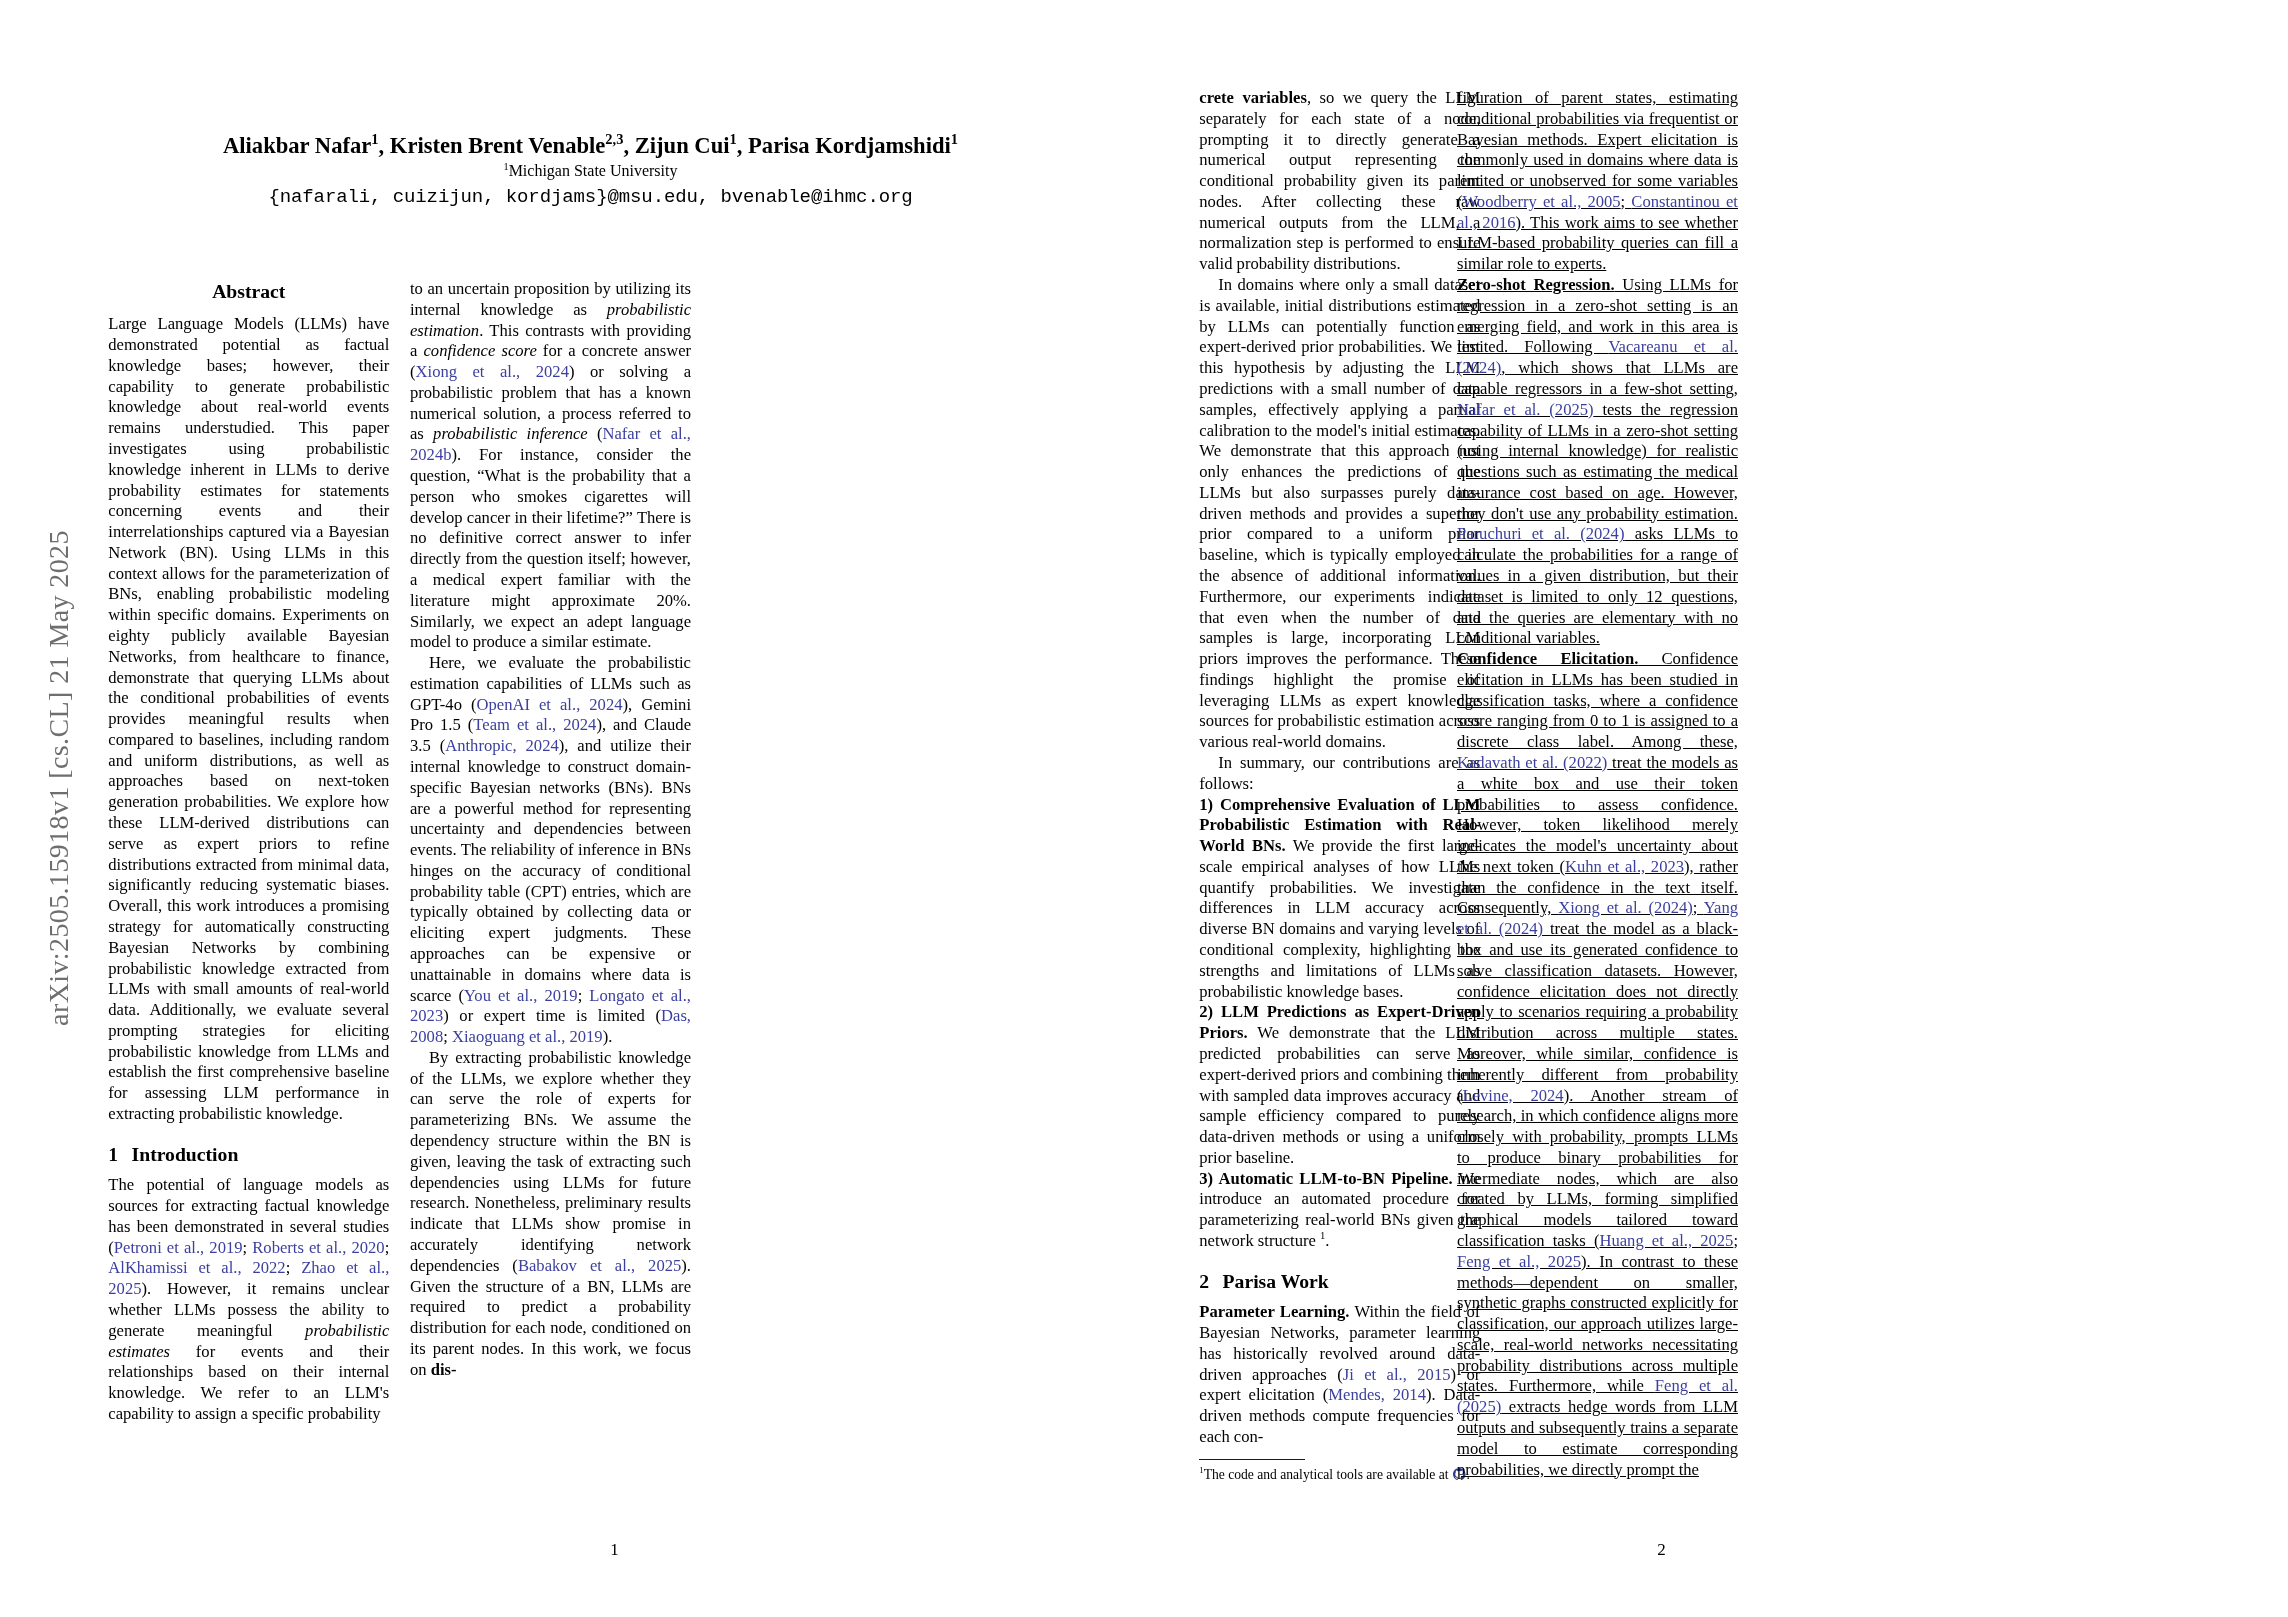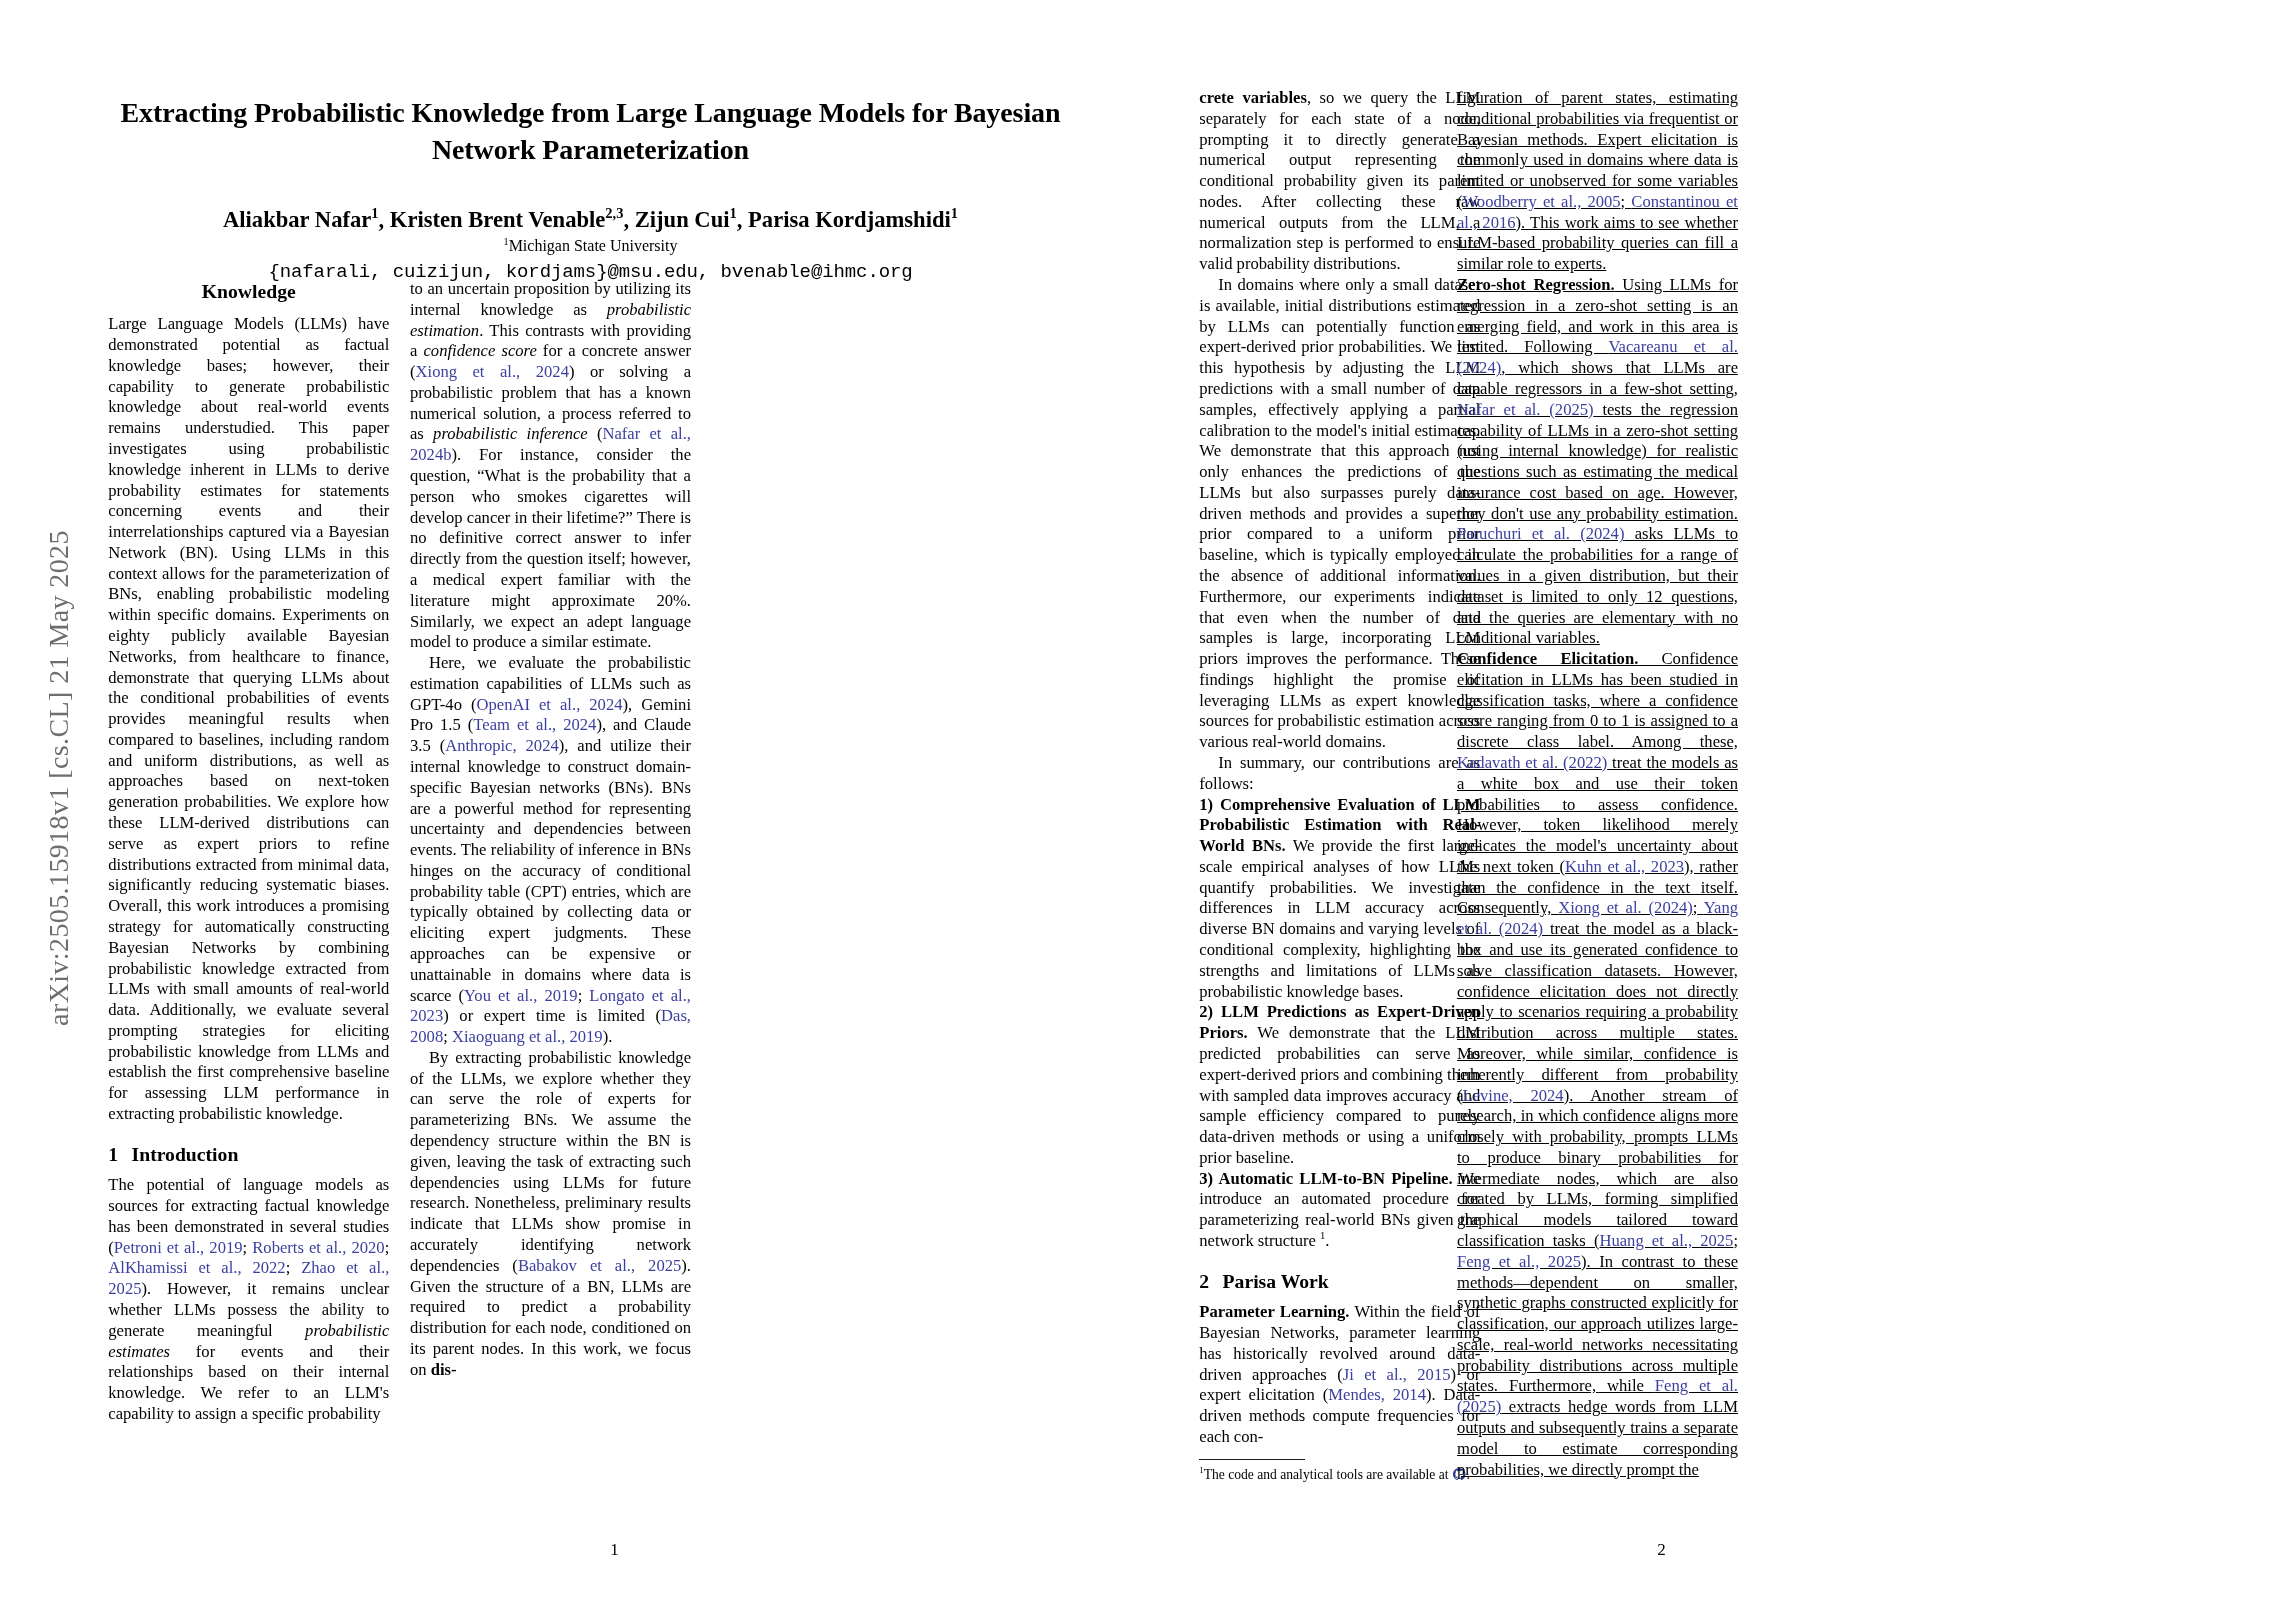--- a/index.html
+++ b/index.html
@@ -150,32 +150,31 @@
 </head>
 <body>
 
 <div id="page">
 
   <div id="arxiv-stamp">arXiv:2505.15918v1  [cs.CL]  21 May 2025</div>
 
   <div class="sheet" id="sheet-left">
 
     <div id="title-block">
-      <div id="paper-title">Extracting Probabilistic Knowledge from Large Language Models for Bayesian Network Parameterization</div>
 
       <div id="authors">
         Aliakbar Nafar<sup>1</sup>, Kristen Brent Venable<sup>2,3</sup>, Zijun Cui<sup>1</sup>, Parisa Kordjamshidi<sup>1</sup>
         <div class="affil"><sup>1</sup>Michigan State University</div>
       </div>
 
       <div id="emails">{nafarali, cuizijun, kordjams}@msu.edu, bvenable@ihmc.org</div>
     </div>
 
     <div class="col" id="c1">
-      <h2 class="abstract-head">Knowledge</h2>
+      <h2 class="abstract-head">Abstract</h2>
       <p class="noindent">Large Language Models (LLMs) have demonstrated potential as factual knowledge bases; however, their capability to generate probabilistic knowledge about real-world events remains understudied. This paper investigates using probabilistic knowledge inherent in LLMs to derive probability estimates for statements concerning events and their interrelationships captured via a Bayesian Network (BN). Using LLMs in this context allows for the parameterization of BNs, enabling probabilistic modeling within specific domains. Experiments on eighty publicly available Bayesian Networks, from healthcare to finance, demonstrate that querying LLMs about the conditional probabilities of events provides meaningful results when compared to baselines, including random and uniform distributions, as well as approaches based on next-token generation probabilities. We explore how these LLM-derived distributions can serve as expert priors to refine distributions extracted from minimal data, significantly reducing systematic biases. Overall, this work introduces a promising strategy for automatically constructing Bayesian Networks by combining probabilistic knowledge extracted from LLMs with small amounts of real-world data. Additionally, we evaluate several prompting strategies for eliciting probabilistic knowledge from LLMs and establish the first comprehensive baseline for assessing LLM performance in extracting probabilistic knowledge.</p>
 
       <h2 class="section-head"><span class="num">1</span><span>Introduction</span></h2>
 
       <p class="noindent">The potential of language models as sources for extracting factual knowledge has been demonstrated in several studies (<span class="lnk">Petroni et al., 2019</span>; <span class="lnk">Roberts et al., 2020</span>; <span class="lnk">AlKhamissi et al., 2022</span>; <span class="lnk">Zhao et al., 2025</span>). However, it remains unclear whether LLMs possess the ability to generate meaningful <span class="it">probabilistic estimates</span> for events and their relationships based on their internal knowledge. We refer to an LLM's capability to assign a specific probability</p>
     </div>
 
     <div class="col" id="c2">
       <p class="noindent">to an uncertain proposition by utilizing its internal knowledge as <span class="it">probabilistic estimation</span>. This contrasts with providing a <span class="it">confidence score</span> for a concrete answer (<span class="lnk">Xiong et al., 2024</span>) or solving a probabilistic problem that has a known numerical solution, a process referred to as <span class="it">probabilistic inference</span> (<span class="lnk">Nafar et al., 2024b</span>). For instance, consider the question, “What is the probability that a person who smokes cigarettes will develop cancer in their lifetime?” There is no definitive correct answer to infer directly from the question itself; however, a medical expert familiar with the literature might approximate 20%. Similarly, we expect an adept language model to produce a similar estimate.</p>
 

